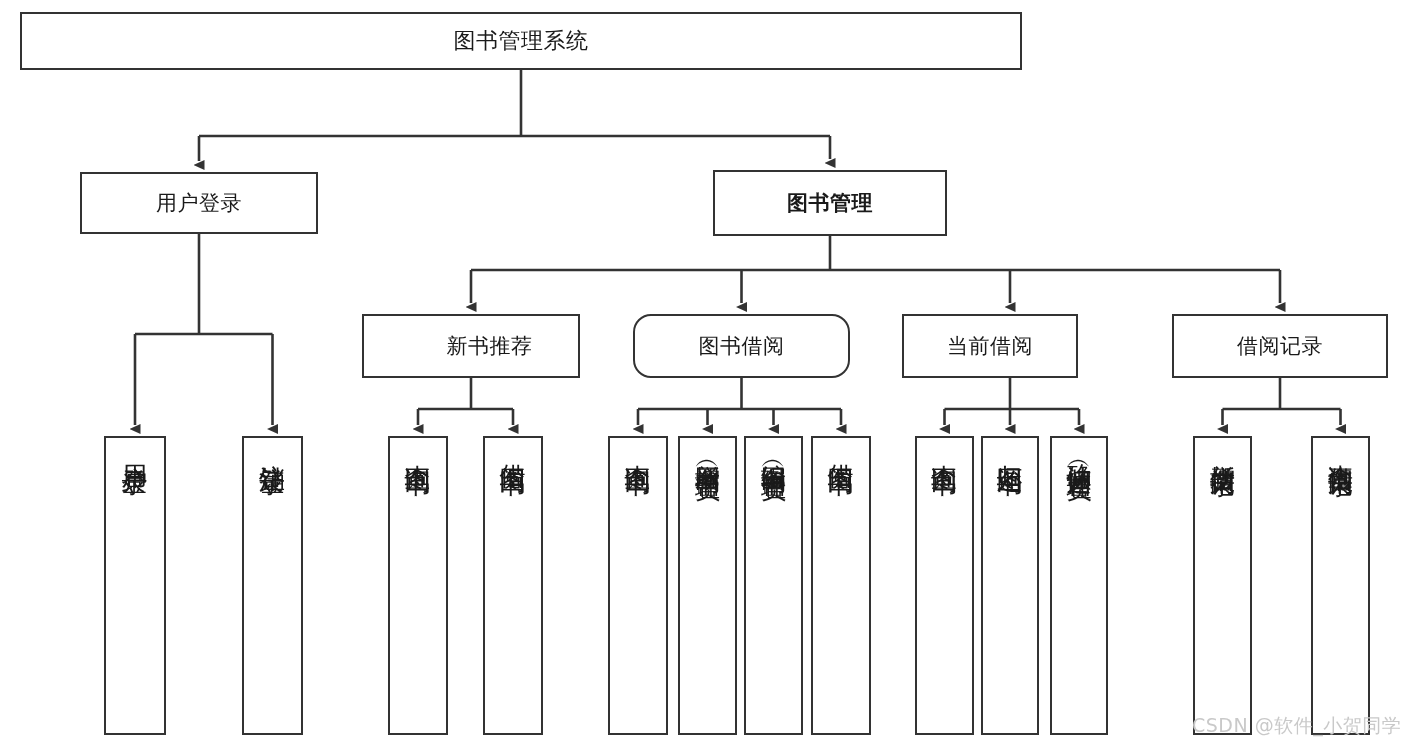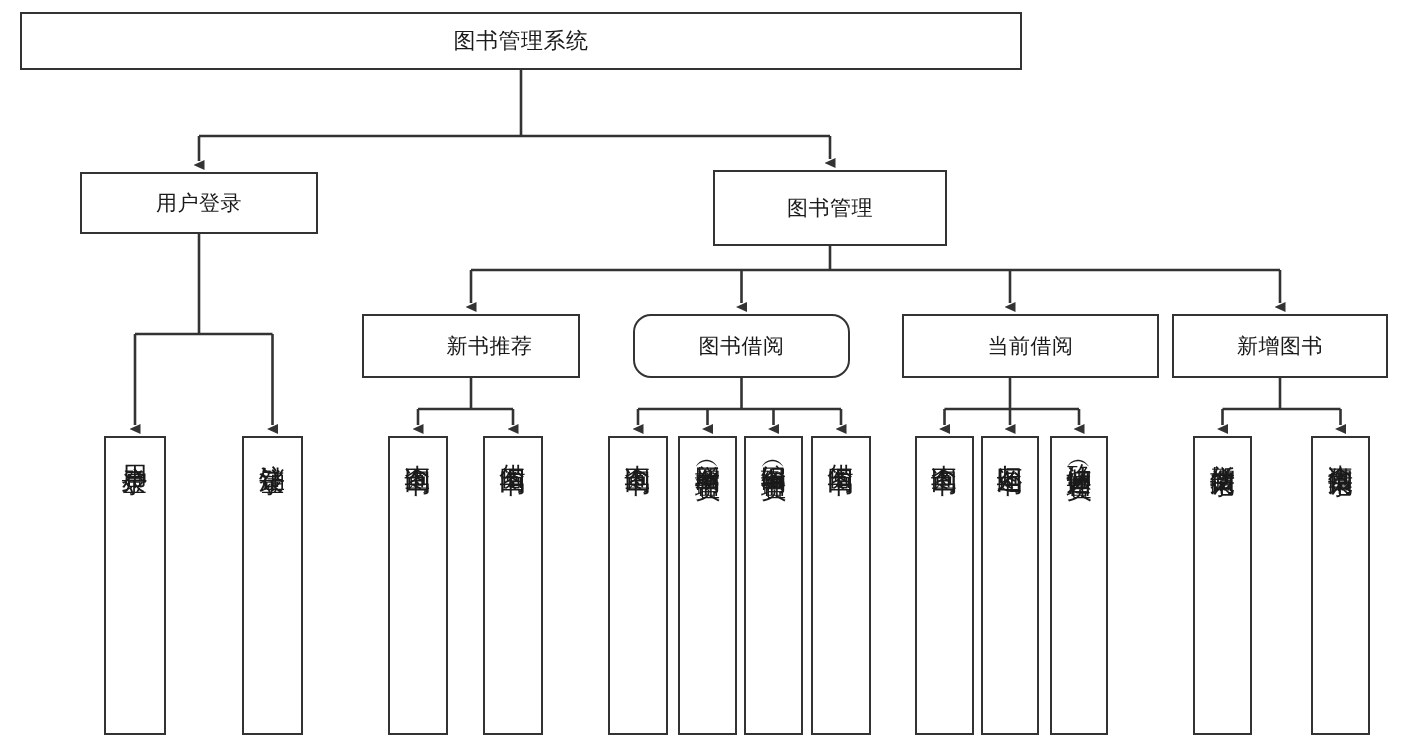--- a/index.html
+++ b/index.html
@@ -118,38 +118,38 @@
   </svg>
 
   <div class="node root horiz" style="left:20px;top:12px;width:1002px;height:58px;">
     <span class="label">图书管理系统</span>
   </div>
 
   <div class="node horiz" style="left:80px;top:172px;width:238px;height:62px;">
     <span class="label">用户登录</span>
   </div>
 
-  <div class="node horiz" style="left:713px;top:170px;width:234px;height:76px;">
+  <div class="node horiz" style="left:713px;top:170px;width:234px;height:66px;font-weight:bold;">
     <span class="label">图书管理</span>
   </div>
 
   <div class="node horiz" style="left:362px;top:314px;width:218px;height:64px;padding-left:37px;">
     <span class="label">新书推荐</span>
   </div>
 
   <div class="node horiz" style="left:633px;top:314px;width:217px;height:64px;border-radius:18px;">
     <span class="label">图书借阅</span>
   </div>
 
-  <div class="node horiz" style="left:902px;top:314px;width:257px;height:64px;">
+  <div class="node horiz" style="left:902px;top:314px;width:176px;height:64px;">
     <span class="label">当前借阅</span>
   </div>
 
   <div class="node horiz" style="left:1172px;top:314px;width:216px;height:64px;">
-    <span class="label">新增图书</span>
+    <span class="label">借阅记录</span>
   </div>
 
   <div class="node vert" style="left:104px;top:436px;width:62px;height:299px;">
     <span class="label">用户登录</span>
   </div>
 
   <div class="node vert" style="left:242px;top:436px;width:61px;height:299px;">
     <span class="label">注销登录</span>
   </div>
 
@@ -190,14 +190,15 @@
   </div>
 
   <div class="node vert tall" style="left:1193px;top:436px;width:59px;height:299px;">
     <span class="label">新增借阅记录</span>
   </div>
 
   <div class="node vert tall" style="left:1311px;top:436px;width:59px;height:299px;">
     <span class="label">查询借阅记录</span>
   </div>
 
+  <div class="watermark" style="left:1192px;top:713px;">CSDN @软件_小贺同学</div>
 
 </div>
 
 </body></html>

